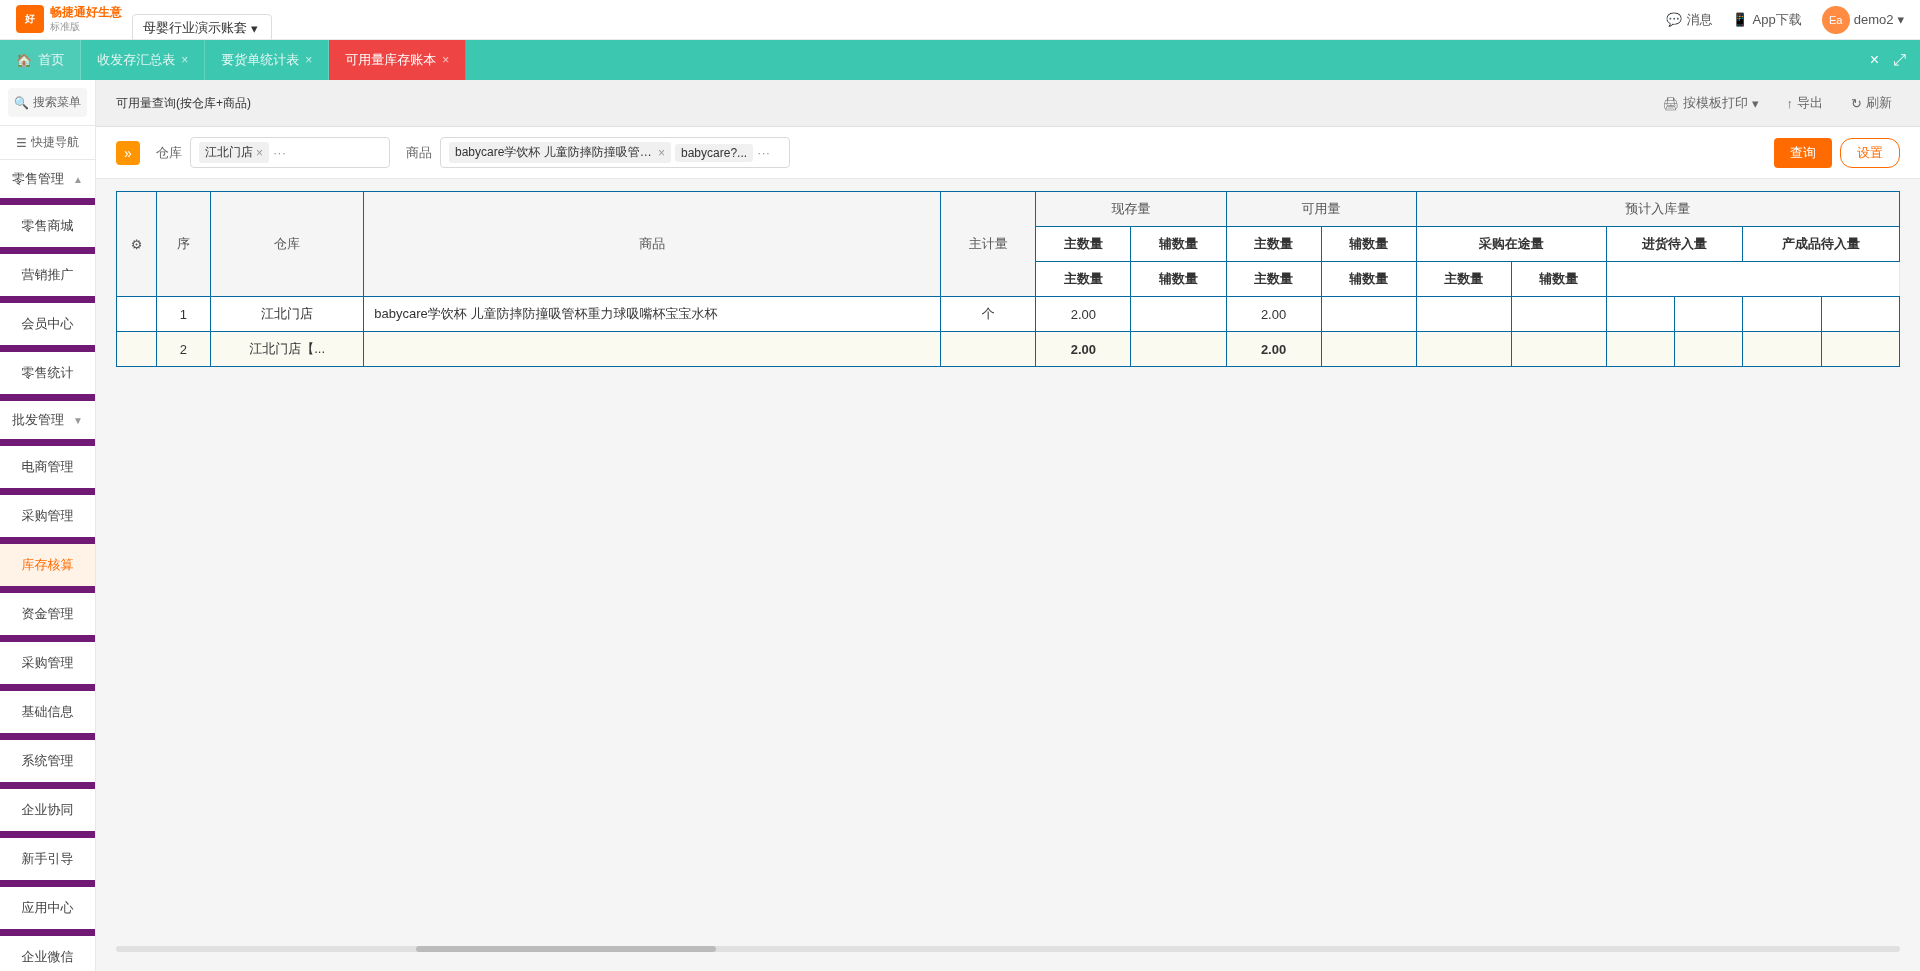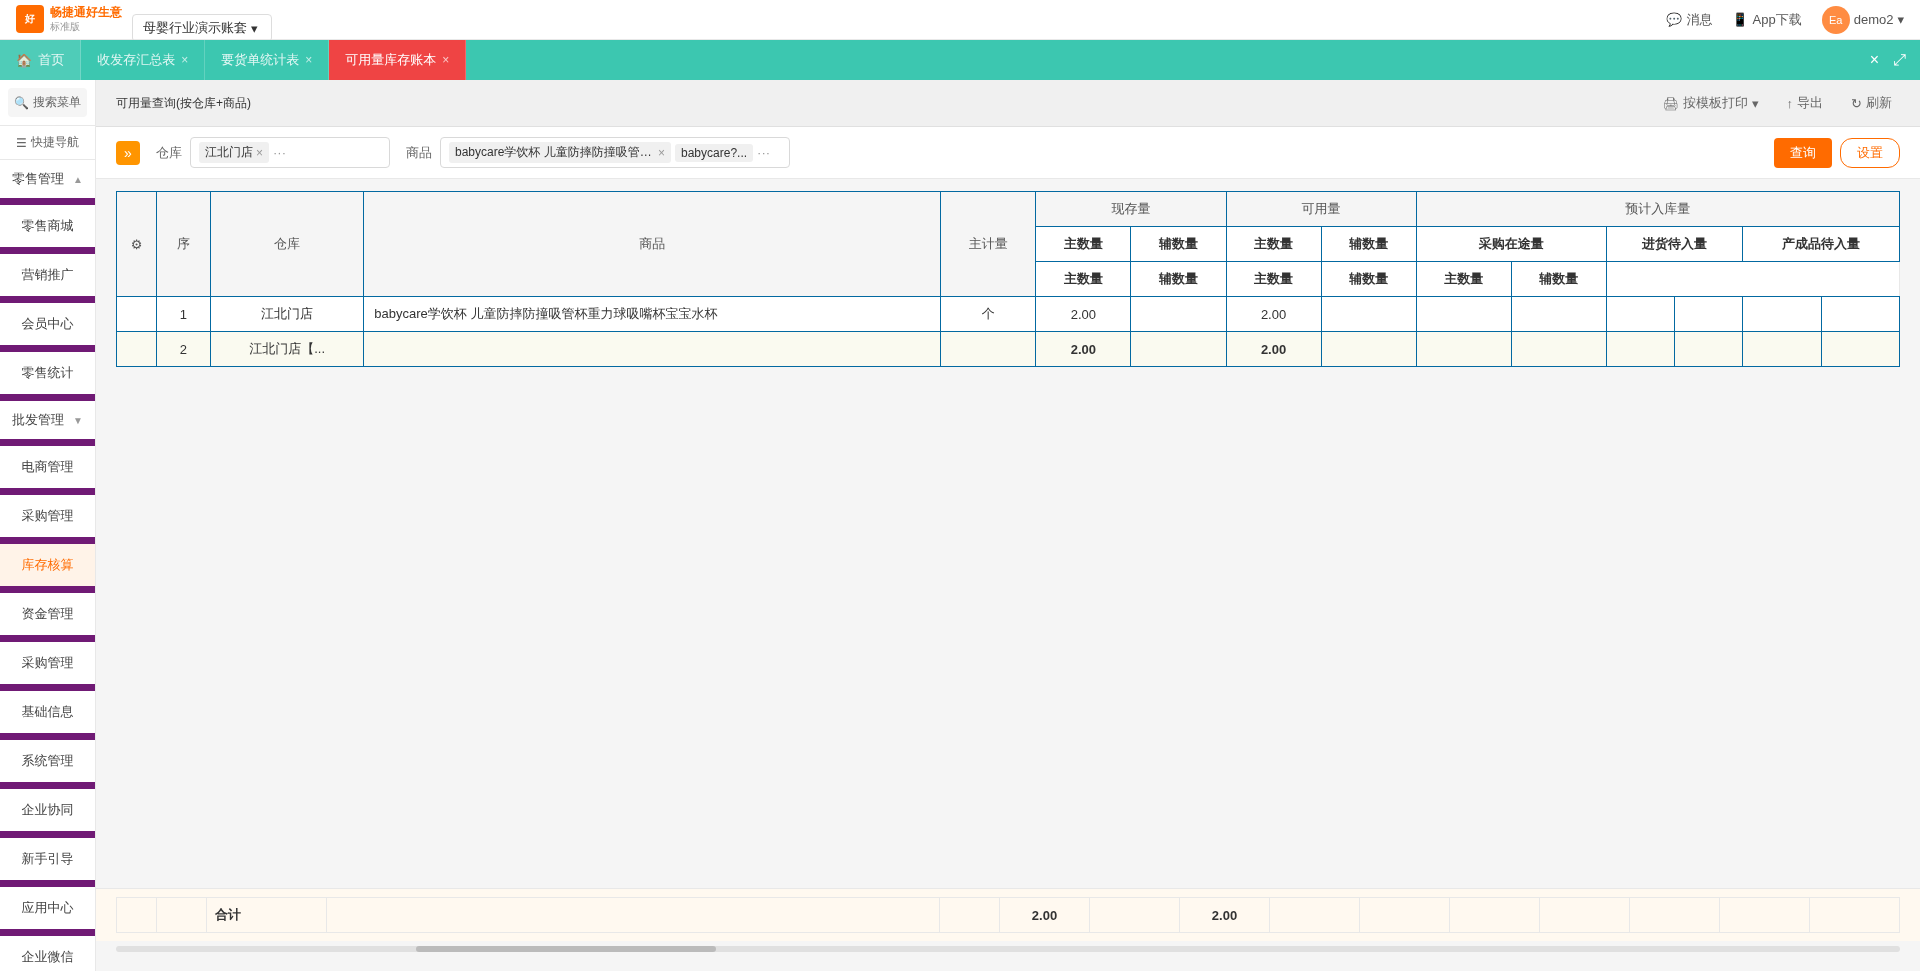--- a/index.html
+++ b/index.html
@@ -323,43 +323,20 @@
             <td></td>
             <td></td>
             <td></td>
             <td></td>
             <td></td>
           </tr>
         </tbody>
       </table>
     </div>
 
-    <div class="table-footer" style="position: absolute; bottom: 30px; left: 96px; right: 0; background: #fff9f0; border-top: 1px solid #e8e8e8; display: flex; align-items: center; padding: 8px 20px;">
-      <table style="width:100%; border-collapse:collapse;">
-        <tbody>
-            <tr>
-          <td style="width:40px; border:1px solid #e8e8e8; padding:8px;"></td>
-          <td style="width:50px; border:1px solid #e8e8e8; padding:8px;"></td>
-          <td style="width:120px; border:1px solid #e8e8e8; padding:8px; font-weight:bold;">合计</td>
-          <td style="border:1px solid #e8e8e8; padding:8px;"></td>
-          <td style="width:60px; border:1px solid #e8e8e8; padding:8px;"></td>
-          <td style="width:90px; border:1px solid #e8e8e8; padding:8px; font-weight:bold; text-align:center;">2.00</td>
-          <td style="width:90px; border:1px solid #e8e8e8; padding:8px;"></td>
-          <td style="width:90px; border:1px solid #e8e8e8; padding:8px; font-weight:bold; text-align:center;">2.00</td>
-          <td style="width:90px; border:1px solid #e8e8e8; padding:8px;"></td>
-          <td style="width:90px; border:1px solid #e8e8e8; padding:8px;"></td>
-          <td style="width:90px; border:1px solid #e8e8e8; padding:8px;"></td>
-          <td style="width:90px; border:1px solid #e8e8e8; padding:8px;"></td>
-          <td style="width:90px; border:1px solid #e8e8e8; padding:8px;"></td>
-          <td style="width:90px; border:1px solid #e8e8e8; padding:8px;"></td>
-          <td style="width:90px; border:1px solid #e8e8e8; padding:8px;"></td>
-        </tr>
-      </tbody>
-        </table>
-    </div>
 
     <div style="position:absolute; bottom:14px; left:96px; right:0; height:16px; background:#f5f5f5; display:flex; align-items:center; padding:0 20px;">
       <div style="flex:1; height:6px; background:#e0e0e0; border-radius:3px; position:relative;">
         <div style="width:300px; height:6px; background:#bbb; border-radius:3px; position:absolute; left:300px;"></div>
       </div>
     </div>
 
   </div>
 </div>
 

